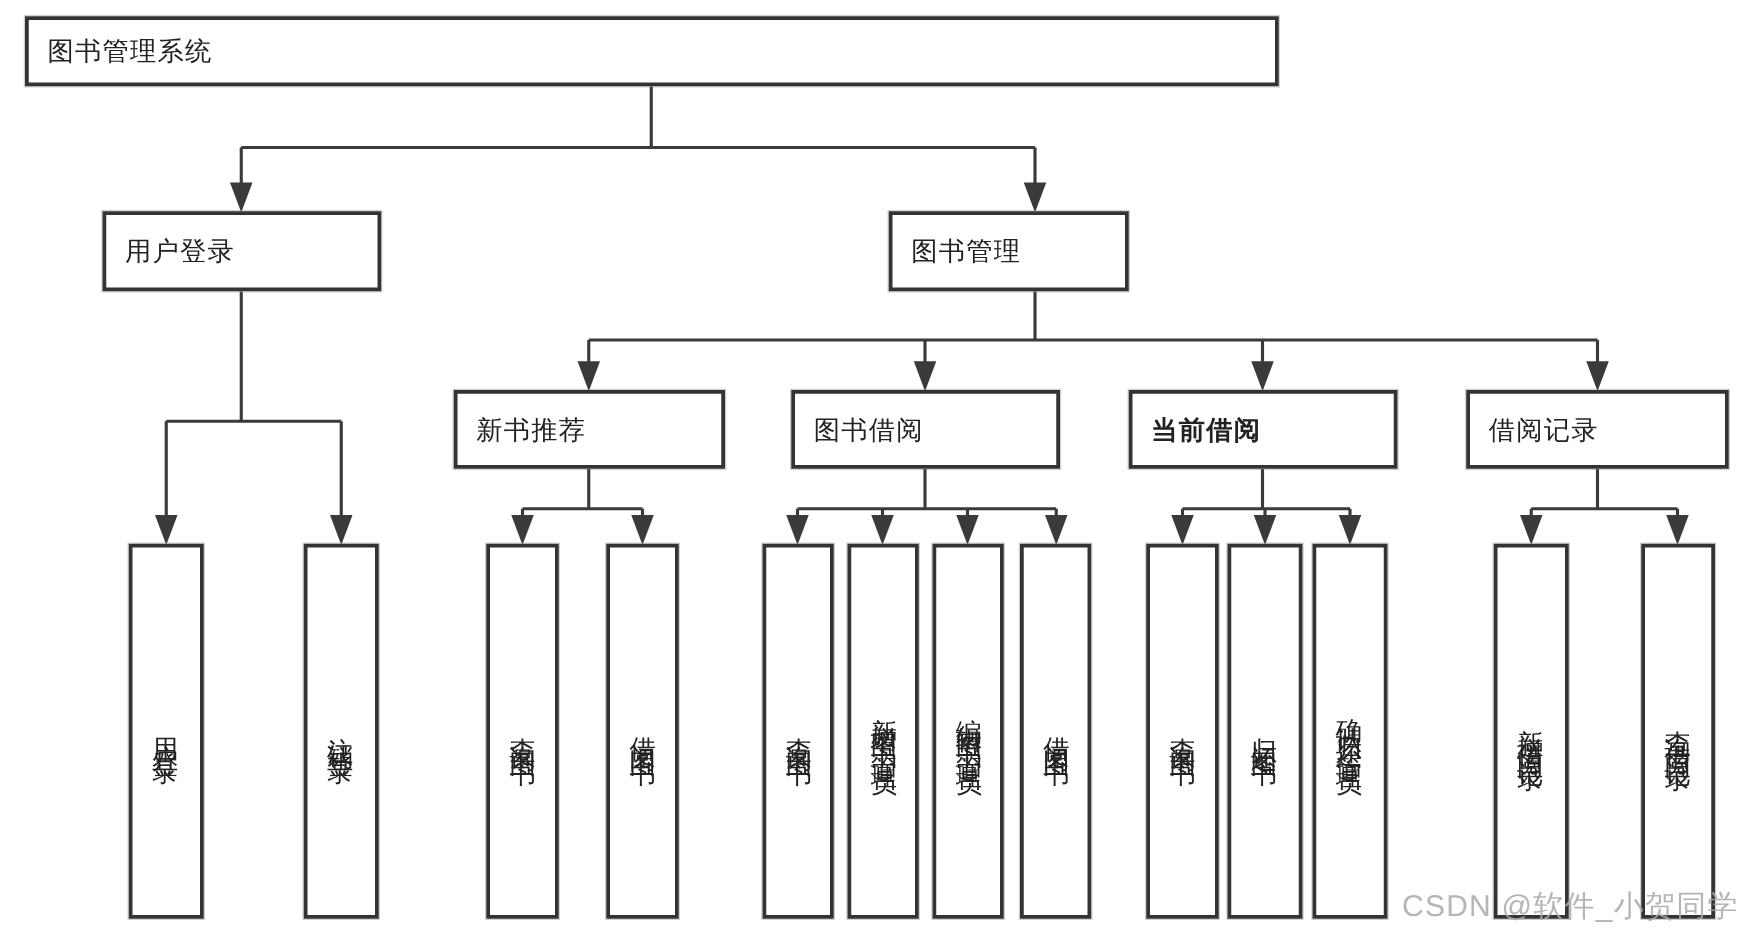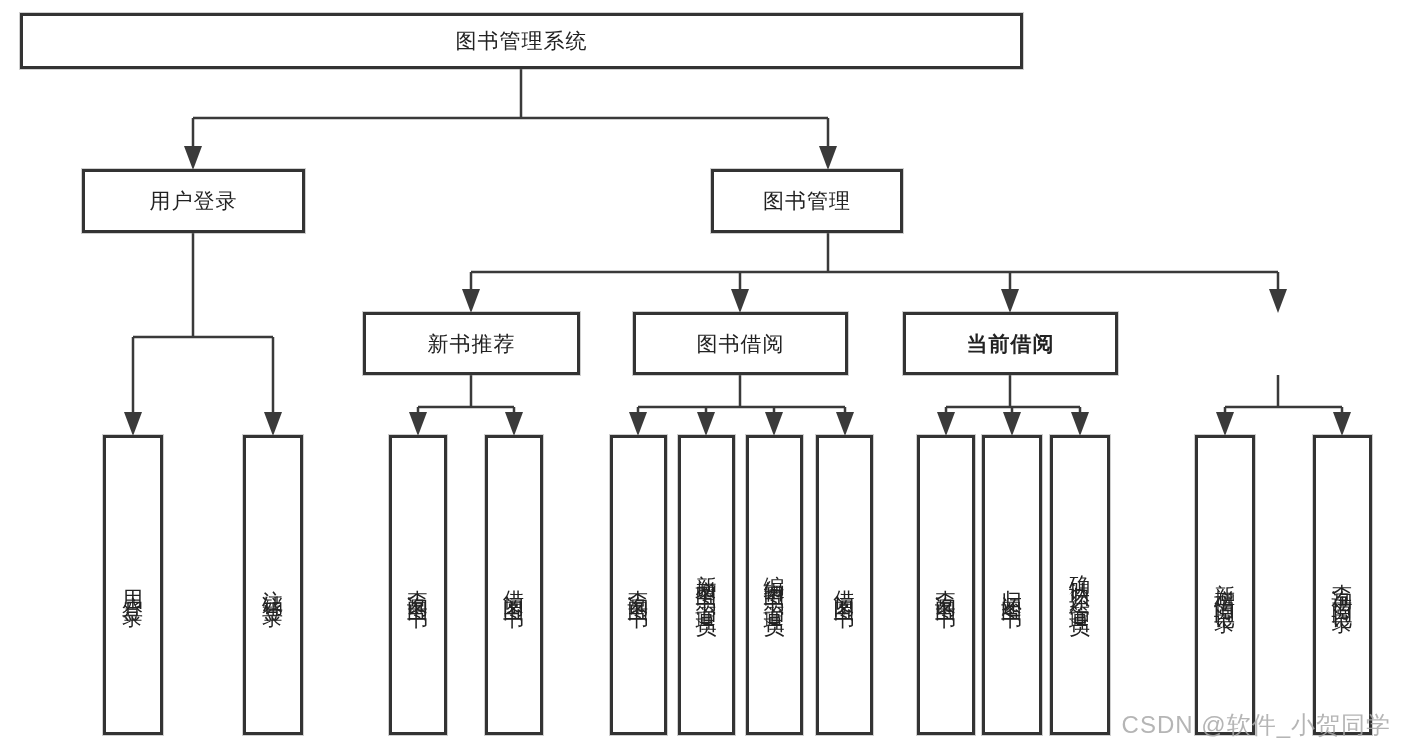--- a/index.html
+++ b/index.html
@@ -10,25 +10,26 @@
     font-family:"Liberation Sans","DejaVu Sans",sans-serif;
     overflow:hidden;
   }
   .connectors{position:absolute;left:0;top:0;width:1405px;height:747px;}
   .node{
     position:absolute;
     box-sizing:border-box;
     background:#ffffff;
     border:3px solid #333333;
     box-shadow:0 0 0 1px rgba(120,120,120,0.35);
-    display:flex;align-items:center;justify-content:center;
+    display:flex;align-items:center;justify-content:flex-start;
     color:#222222;
     font-size:21px;
     letter-spacing:1px;
     z-index:2;
+    padding-left:15px;
   }
   .vnode span{
     writing-mode:vertical-rl;
     text-orientation:mixed;
     letter-spacing:6px;
     line-height:1;
     white-space:nowrap;
   }
   .watermark{
     position:absolute;
@@ -106,20 +107,23 @@
 
   <div class="node" style="left:363px;top:312px;width:217px;height:63px;">
     <span>新书推荐</span>
   </div>
   <div class="node" style="left:633px;top:312px;width:215px;height:63px;">
     <span>图书借阅</span>
   </div>
   <div class="node" style="left:903px;top:312px;width:215px;height:63px;font-weight:bold;">
     <span>当前借阅</span>
   </div>
+  <div class="node" style="left:1173px;top:312px;width:210px;height:63px;">
+    <span>借阅记录</span>
+  </div>
 
   <div class="node vnode" style="left:103px;top:435px;width:60px;height:300px;">
     <span>用户登录</span>
   </div>
   <div class="node vnode" style="left:243px;top:435px;width:60px;height:300px;">
     <span>注销登录</span>
   </div>
 
   <div class="node vnode" style="left:389px;top:435px;width:58px;height:300px;">
     <span>查询图书</span>

